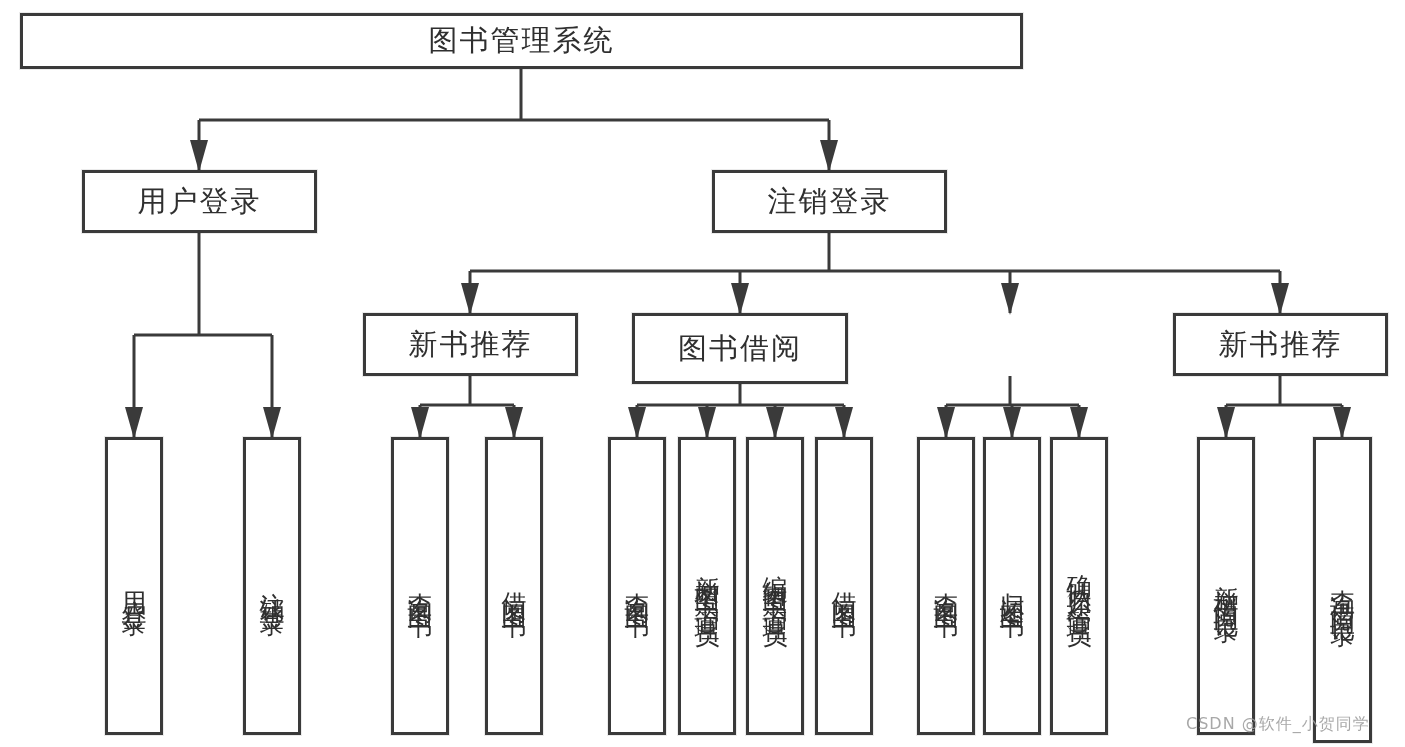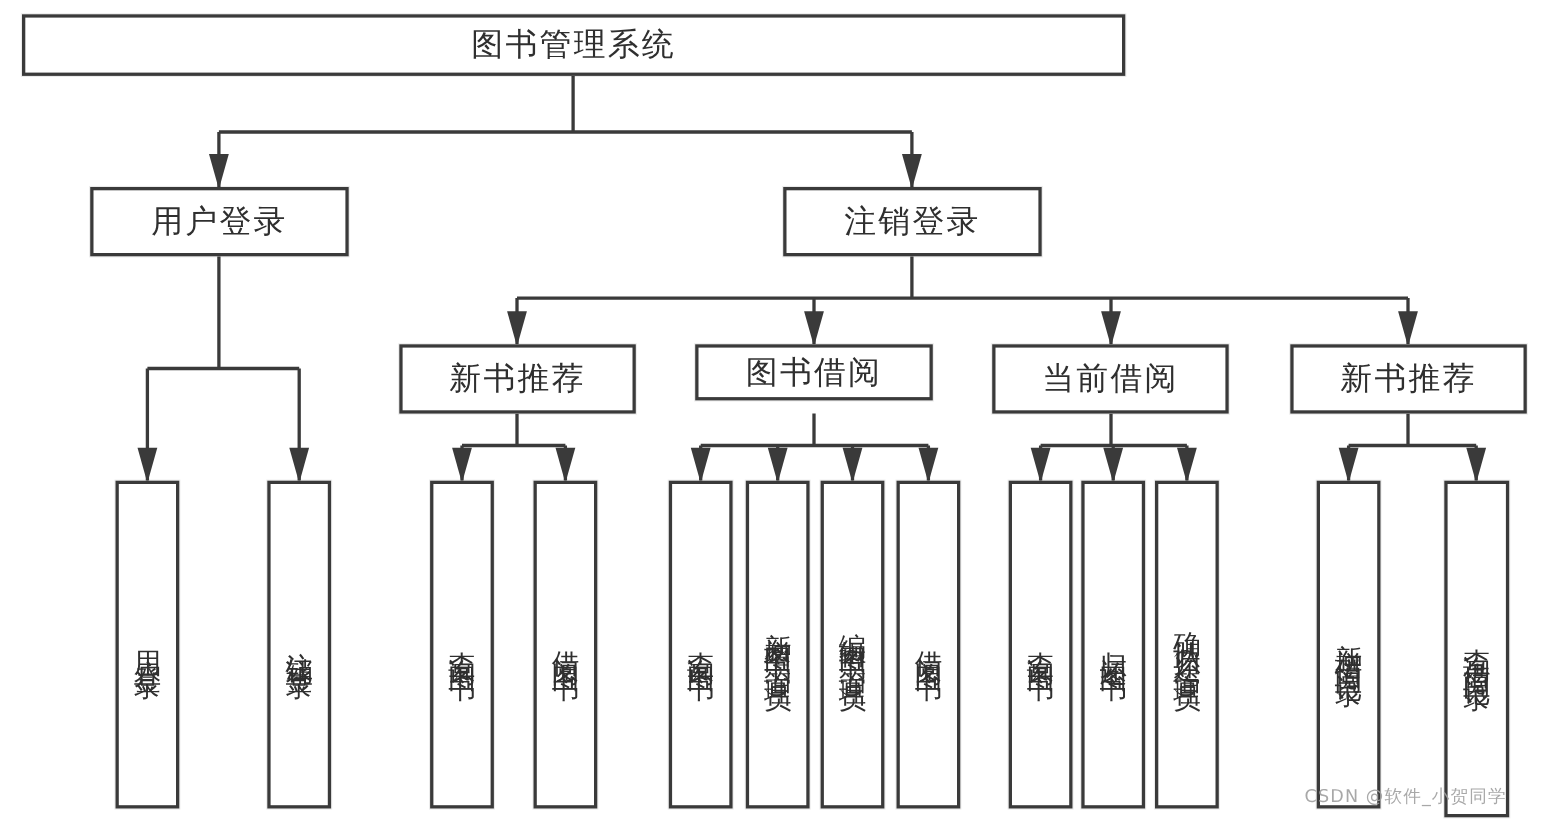--- a/index.html
+++ b/index.html
@@ -73,25 +73,22 @@
   <div class="node h" style="left:82px; top:170px; width:235px; height:63px;">
     <span>用户登录</span>
   </div>
   <div class="node h" style="left:712px; top:170px; width:235px; height:63px;">
     <span>注销登录</span>
   </div>
 
   <div class="node h" style="left:363px; top:313px; width:215px; height:63px;justify-content:center;">
     <span>新书推荐</span>
   </div>
-  <div class="node h" style="left:632px; top:313px; width:216px; height:51px;">
+  <div class="node h" style="left:632px; top:313px; width:216px; height:71px;">
     <span>图书借阅</span>
-  </div>
-  <div class="node h" style="left:902px; top:313px; width:215px; height:63px;">
-    <span>当前借阅</span>
   </div>
   <div class="node h" style="left:1173px; top:313px; width:215px; height:63px;">
     <span>新书推荐</span>
   </div>
 
   <div class="node v" style="left:105px; top:437px; width:58px; height:298px;">
     <span>用户登录</span>
   </div>
   <div class="node v" style="left:243px; top:437px; width:58px; height:298px;">
     <span>注销登录</span>

